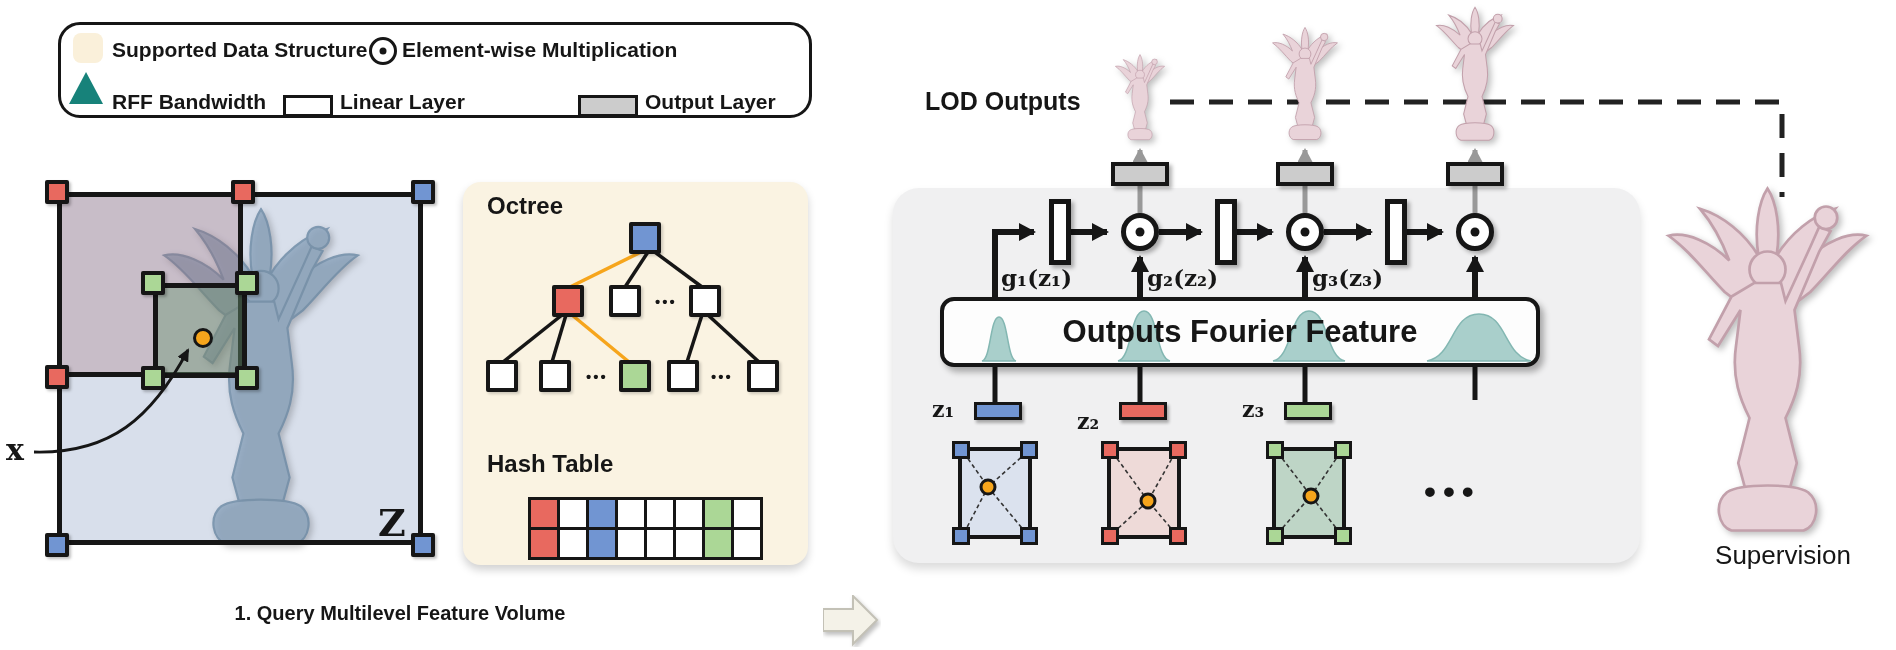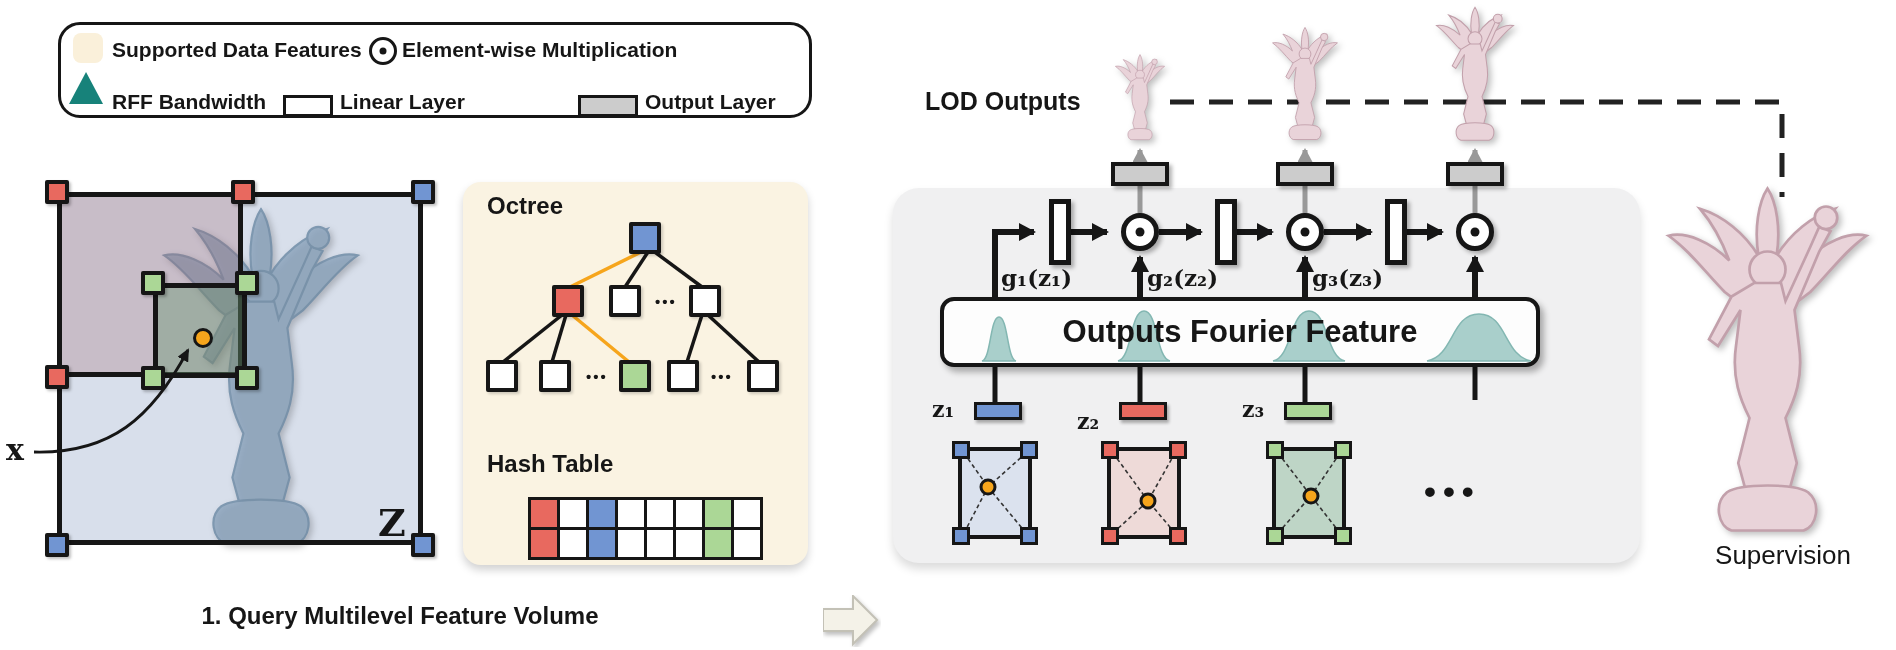--- a/index.html
+++ b/index.html
@@ -54,21 +54,21 @@
   .onode[data-c="green"]{background:var(--green);}
   .tdots{width:44px;text-align:center;font-weight:bold;font-size:15px;letter-spacing:2px;z-index:4;color:var(--ink);}
   .hash-row{display:flex;z-index:4;}
   .hcell{width:32px;height:33px;border:3px solid var(--ink);box-sizing:border-box;background:#fff;margin-left:-3px;}
   .hcell:first-child{margin-left:0;}
   .hcell[data-c="red"]{background:var(--red);}
   .hcell[data-c="blue"]{background:var(--blue);}
   .hcell[data-c="green"]{background:var(--green);}
 
   
-  .caption{font-size:24px;font-weight:bold;text-align:center;z-index:4;white-space:nowrap;}
+  .caption{font-size:20px;font-weight:bold;text-align:center;z-index:4;white-space:nowrap;}
 
   
   .flow-panel{left:893px;top:188px;width:747px;height:375px;background:var(--panel-gray);
               border-radius:26px;box-shadow:0 6px 10px rgba(0,0,0,.14);z-index:1;}
   .lod-label{left:925px;top:87px;font-size:25px;font-weight:bold;z-index:4;}
   .linrect{width:12px;height:56px;border:5px solid var(--ink);background:#fff;z-index:3;
            box-shadow:3px 3px 4px rgba(0,0,0,.3);}
   .mult{width:28px;height:28px;border:5px solid var(--ink);border-radius:50%;background:#fff;z-index:3;
         box-shadow:3px 3px 4px rgba(0,0,0,.3);}
   .mult::after{content:"";position:absolute;left:50%;top:50%;transform:translate(-50%,-50%);
@@ -120,21 +120,21 @@
                  L64 76 C66 90 62 100 58 108 L63 128 L60 139 L40 139 L37 128 L42 108
                  C38 100 34 90 36 76 L38 60 L28 76 L24 73 L34 54 Z"></path>
         <circle cx="76" cy="19" r="5"></circle>
         <path d="M34 158 C28 156 26 146 32 141 C38 137 62 137 68 141 C74 146 72 156 66 158 Z"></path>
       </g>
     </defs>
   </svg>
 
   <div class="abs legend-box"></div>
   <div class="abs legend-swatch-cream"></div>
-  <div class="abs legend-txt" style="left:112px;top:38px;">Supported Data Features</div>
+  <div class="abs legend-txt" style="left:112px;top:38px;">Supported Data Structure</div>
   <div class="abs odot legend-odot"></div>
   <div class="abs legend-txt" style="left:402px;top:38px;">Element-wise Multiplication</div>
   <div class="abs tri"></div>
   <div class="abs legend-txt" style="left:112px;top:90px;">RFF Bandwidth</div>
   <div class="abs legend-lin"></div>
   <div class="abs legend-txt" style="left:340px;top:90px;">Linear Layer</div>
   <div class="abs legend-out"></div>
   <div class="abs legend-txt" style="left:645px;top:90px;">Output Layer</div>
 
   <div class="abs big-square-fill"></div>

